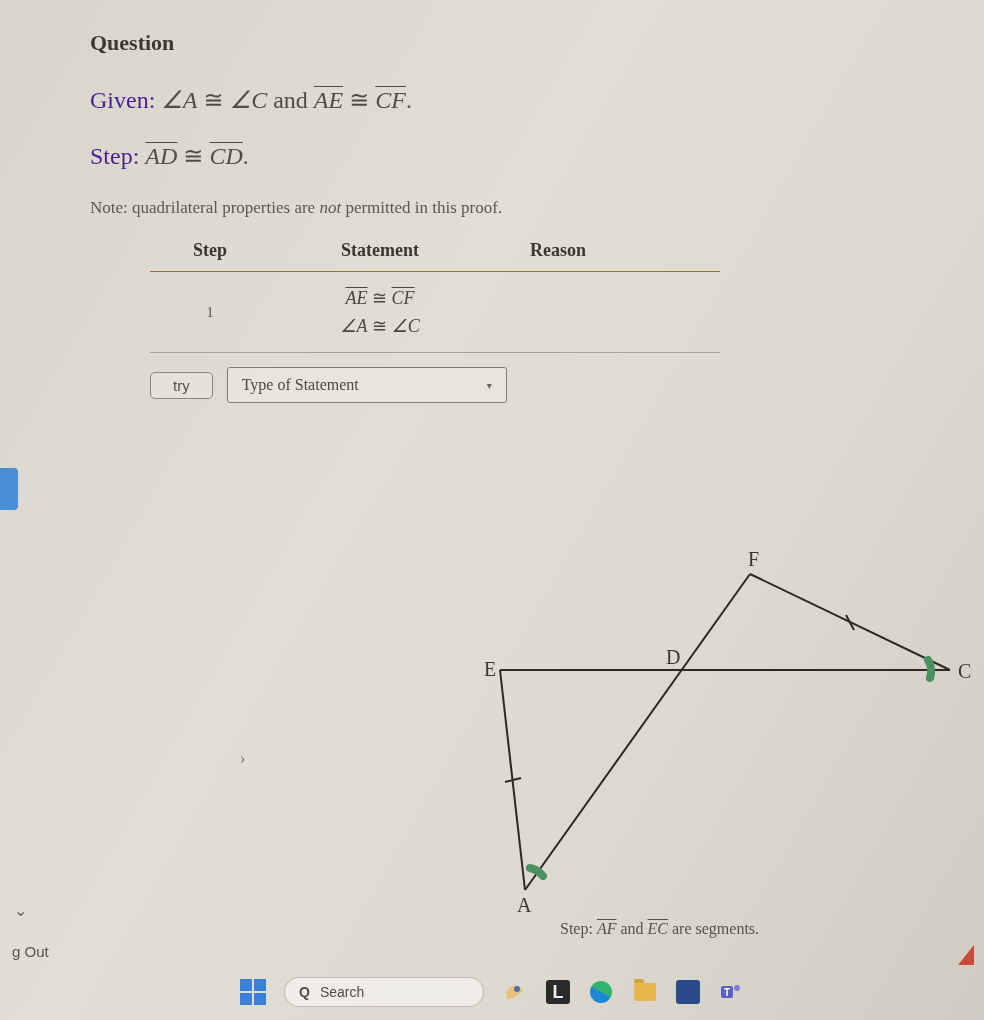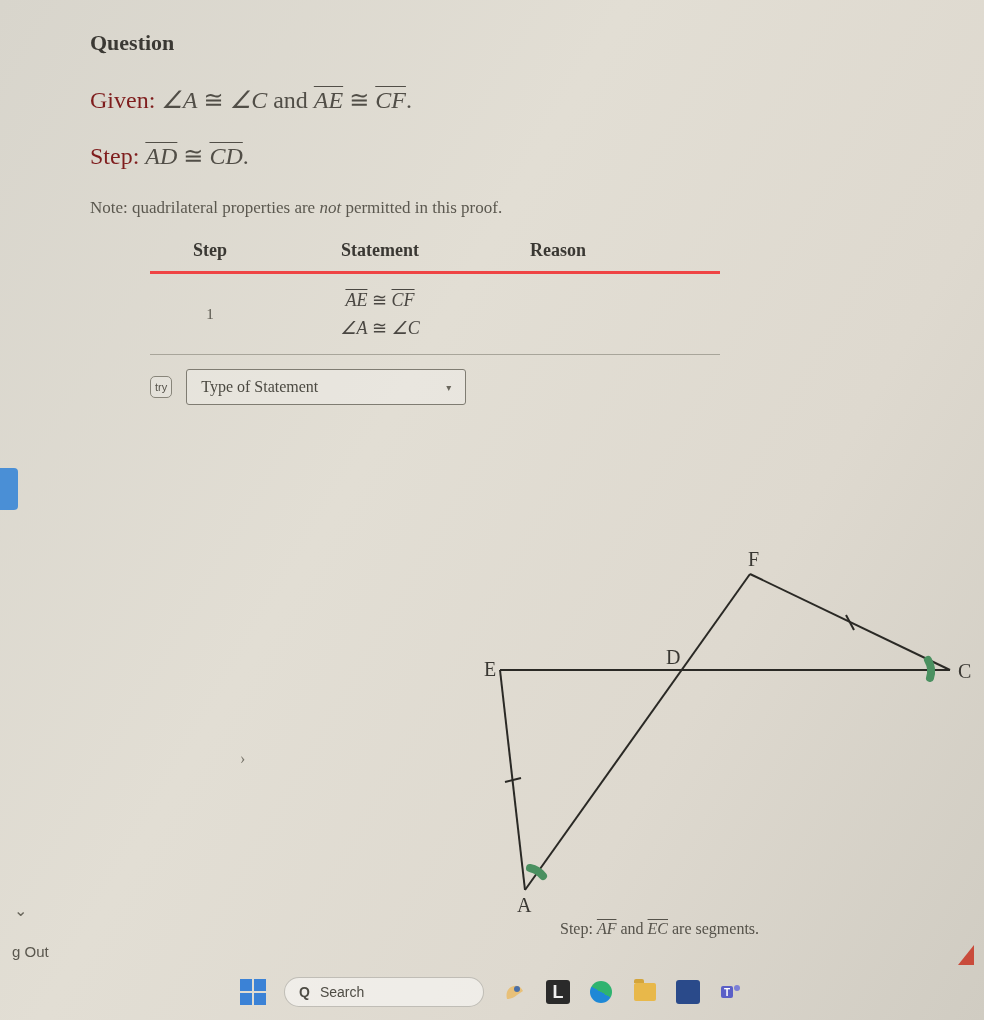--- a/index.html
+++ b/index.html
@@ -19,41 +19,41 @@
     font-size: 22px;
     font-weight: bold;
     color: #3b3934;
     margin-bottom: 30px;
   }
   .given-line, .prove-line {
     font-size: 24px;
     color: #514e47;
     margin-bottom: 28px;
   }
-  .given-line .label, .prove-line .label { color: #7f1d1d; }
+  .given-line .label, .prove-line .label { color: #4c1d95; }
   .math { font-style: italic; font-family: 'Times New Roman', serif; }
   .overline { text-decoration: overline; text-decoration-thickness: 1px; }
   .congr { font-style: normal; }
   .note-line {
     font-size: 17px;
     color: #5b584f;
     margin-bottom: 22px;
   }
   .note-line .em { font-style: italic; }
 
   .proof-table {
     margin-left: 60px;
     margin-top: 8px;
   }
   .proof-header {
     display: flex;
     font-weight: bold;
     font-size: 18px;
     color: #3a3833;
-    border-bottom: 3px solid #ef4444;
+    border-bottom: 1px solid #ef4444;
     padding-bottom: 10px;
     width: 570px;
   }
   .col-step { width: 120px; text-align: center; }
   .col-stmt { width: 220px; text-align: center; }
   .col-reason { width: 220px; padding-left: 40px; }
 
   .proof-row {
     display: flex;
     align-items: center;
@@ -70,22 +70,22 @@
     display: flex;
     align-items: center;
     gap: 14px;
     margin-top: 14px;
     margin-left: 0;
   }
   .try-btn {
     border: 1px solid #88857a;
     background: rgba(255,255,255,0.2);
     color: #55524a;
-    font-size: 11px;
-    padding: 4px 4px;
+    font-size: 15px;
+    padding: 4px 22px;
     border-radius: 5px;
     cursor: pointer;
     font-family: Arial, sans-serif;
   }
   .type-select {
     border: 1px solid #7f7c72;
     background: rgba(255,255,255,0.25);
     color: #4b4941;
     font-size: 16px;
     padding: 8px 14px;

